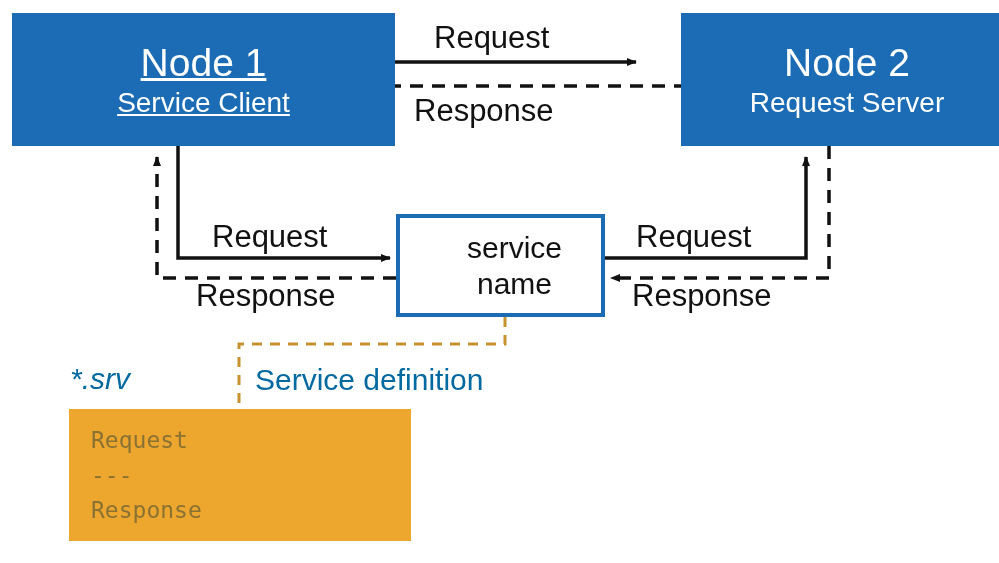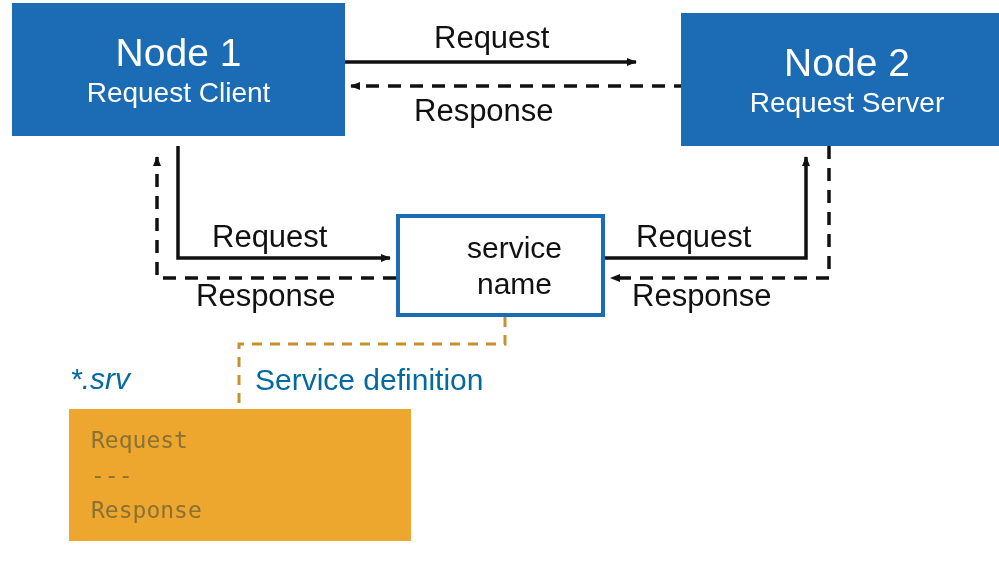--- a/index.html
+++ b/index.html
@@ -33,21 +33,21 @@
   .node-box {
     position: absolute;
     background: #1B6CB4;
     display: flex;
     flex-direction: column;
     align-items: center;
     justify-content: center;
     color: #ffffff;
     box-sizing: border-box;
   }
-  #node-1 { left: 12px;  top: 3px; width: 333px; height: 133px; }
+  #node-1 { left: 12px;  top: 13px; width: 383px; height: 133px; text-decoration: underline; }
   #node-2 { left: 641px; top: 13px; width: 332px; height: 133px; margin-left: 40px; }
   .node-title {
     font-size: 39px;
     line-height: 44px;
     font-weight: 400;
     letter-spacing: 0px;
     white-space: nowrap;
   }
   .node-subtitle {
     font-size: 28px;
@@ -162,21 +162,21 @@
 
     <path d="M605,258 L806,258 L806,157" fill="none" stroke="#111111" stroke-width="3.5" marker-end="url(#arrow-up)"></path>
 
     <path d="M829,146 L829,278 L611,278" fill="none" stroke="#111111" stroke-width="3.5" stroke-dasharray="13 9" marker-end="url(#arrow-left)"></path>
 
     <path d="M505,317 L505,344 L239,344 L239,409" fill="none" stroke="#C8912F" stroke-width="3" stroke-dasharray="10 8"></path>
   </svg>
 
   <div class="node-box" id="node-1">
     <div class="node-title">Node 1</div>
-    <div class="node-subtitle">Request Client</div>
+    <div class="node-subtitle">Service Client</div>
   </div>
 
   <div class="node-box" id="node-2">
     <div class="node-title">Node 2</div>
     <div class="node-subtitle">Request Server</div>
   </div>
 
   <div id="service-box">
     <div class="service-line">service</div>
     <div class="service-line">name</div>

